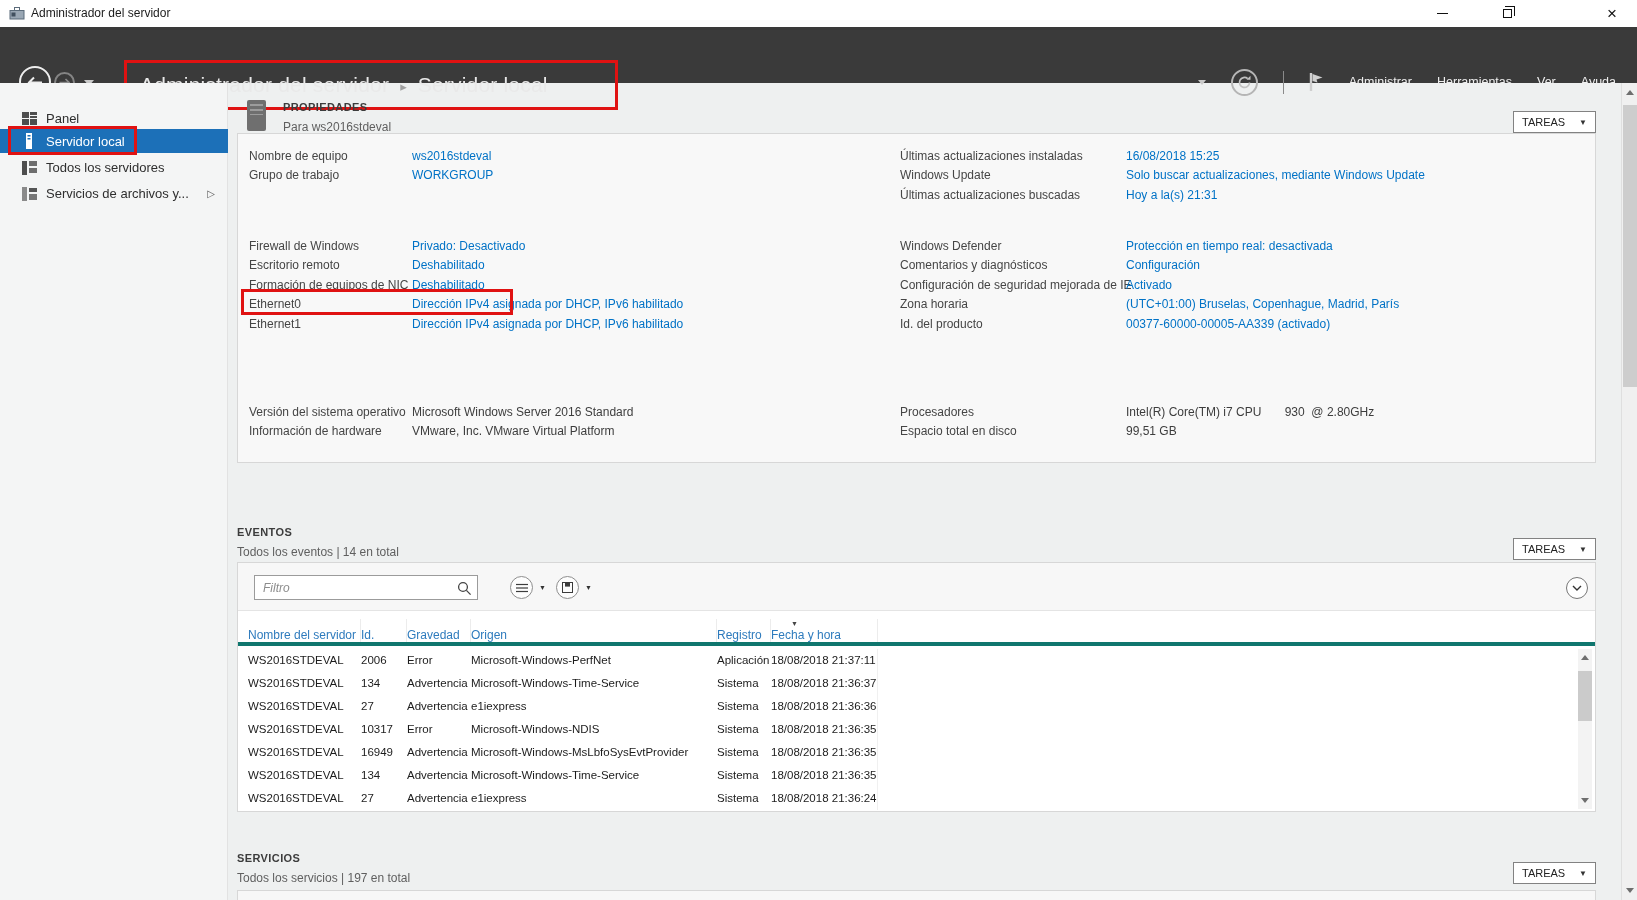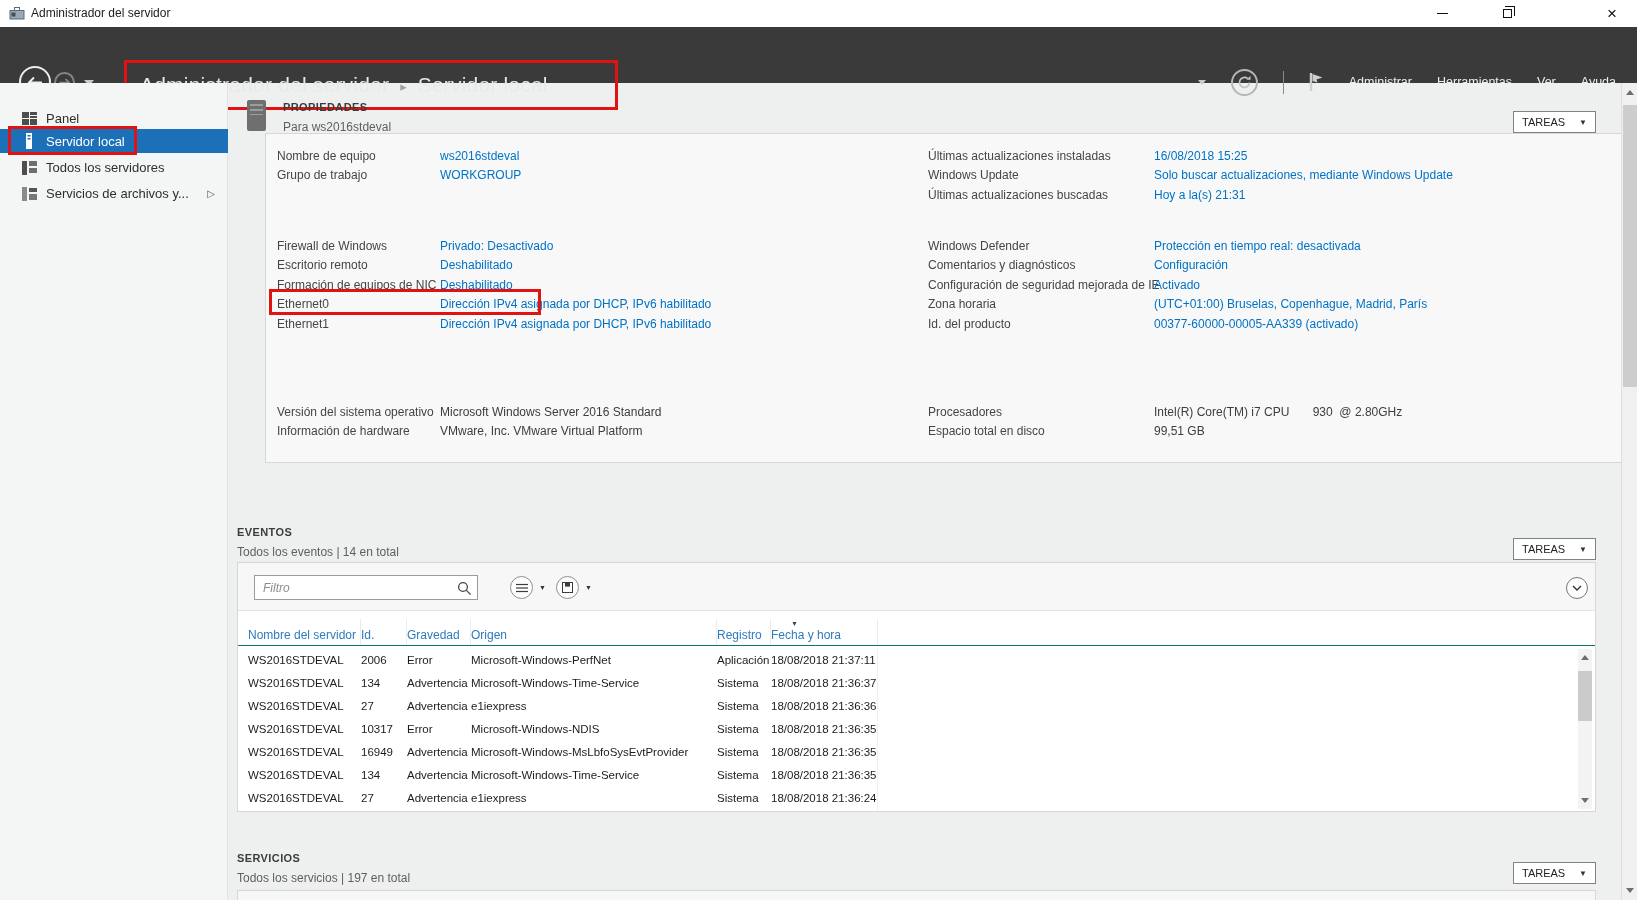--- a/index.html
+++ b/index.html
@@ -50,21 +50,21 @@
                display:flex; align-items:center; padding:0 8px; font-size:11px; color:#222; cursor:default; }
   .tcaret { margin-left:auto; font-size:8px; color:#333; }
   #tasks-properties { left:1513px; top:111px; }
   #tasks-events     { left:1513px; top:538px; }
   #tasks-services   { left:1513px; top:862px; }
 
   
   #prop-icon { position:absolute; left:247px; top:100px; width:19px; height:31px; background:#6f6f6f; border-radius:2px; }
   #prop-icon::before { content:""; position:absolute; left:3px; right:3px; top:4px; height:11px;
                background:repeating-linear-gradient(#9c9c9c 0 2px, transparent 2px 5px); }
-  .prop-panel { position:absolute; left:237px; top:133px; width:1359px; height:330px; background:#f8f8f8; border:1px solid #d7d7d7;margin-left:28px; }
+  .prop-panel { position:absolute; left:237px; top:133px; width:1359px; height:330px; background:#f8f8f8; border:1px solid #d7d7d7; }
   .prop-col { position:absolute; top:0; height:100%; }
   #prop-left  { left:11px;  width:640px; }
   #prop-right { left:662px; width:695px; }
   .pgroup { position:absolute; left:0; right:0; }
   .prow { display:flex; height:19.5px; align-items:center; }
   .plab { font-size:12px; color:#454545; flex:none; white-space:nowrap; }
   .pval { font-size:12px; color:#3d3d3d; white-space:pre; }
   .plink { color:#0072c6; cursor:pointer; }
   .nic-red-box { position:absolute; left:3px; top:155px; width:272px; height:26px; border:3px solid #e01212; pointer-events:none; }
 
@@ -76,21 +76,21 @@
                font-style:italic; font-size:12px; color:#444; background:transparent; font-family:inherit; }
   .filter-box input::placeholder { color:#8c8c8c; font-style:italic; opacity:1; }
   .search-ic { position:absolute; right:5px; top:5px; }
   .chip { position:absolute; top:13px; display:flex; align-items:center; gap:6px; cursor:default; }
   #chip-list { left:272px; } #chip-save { left:318px; }
   .chip-circ { width:23px; height:23px; border:1px solid #8e8e8e; border-radius:50%;
                display:flex; align-items:center; justify-content:center; background:#fdfdfd; }
   .chip-caret { font-size:7px; color:#333; }
   .collapse-btn { position:absolute; left:1328px; top:14px; width:22px; height:22px; border:1px solid #777;
                border-radius:50%; display:flex; align-items:center; justify-content:center; background:#fff; cursor:default; }
-  .ev-header { position:absolute; left:0; top:56px; right:0; height:27px; border-bottom:1px solid #0f766e; display:flex; padding-left:10px; }
+  .ev-header { position:absolute; left:0; top:56px; right:0; height:27px; border-bottom:4px solid #0f766e; display:flex; padding-left:10px; }
   .ehc { position:relative; font-size:12px; color:#2e7bbd; padding-top:9px; border-right:1px solid #ececec; white-space:nowrap; overflow:visible; cursor:default; }
   .sort { position:absolute; top:1px; left:20px; font-size:7px; color:#444; font-style:normal; }
   .c0 { width:113px; } .c1 { width:46px; } .c2 { width:64px; } .c3 { width:246px; } .c4 { width:54px; } .c5 { width:107px; }
   .ev-body { position:absolute; left:0; top:86px; right:0; bottom:0; padding-left:10px; overflow:hidden; }
   .evrow { display:flex; height:23px; line-height:23px; }
   .evc { font-size:11.5px; color:#1c1c1c; white-space:nowrap; overflow:hidden; }
   .evc.c5 { border-right:1px solid #f0f0f0; }
   .ev-scroll { position:absolute; right:3px; top:86px; bottom:2px; width:14px; background:#f3f3f3; }
   .ev-thumb { position:absolute; left:0; top:22px; width:14px; height:50px; background:#cbcbcb; }
   .tri-up, .tri-down { position:absolute; left:3px; width:0; height:0; border-left:4px solid transparent; border-right:4px solid transparent; }

